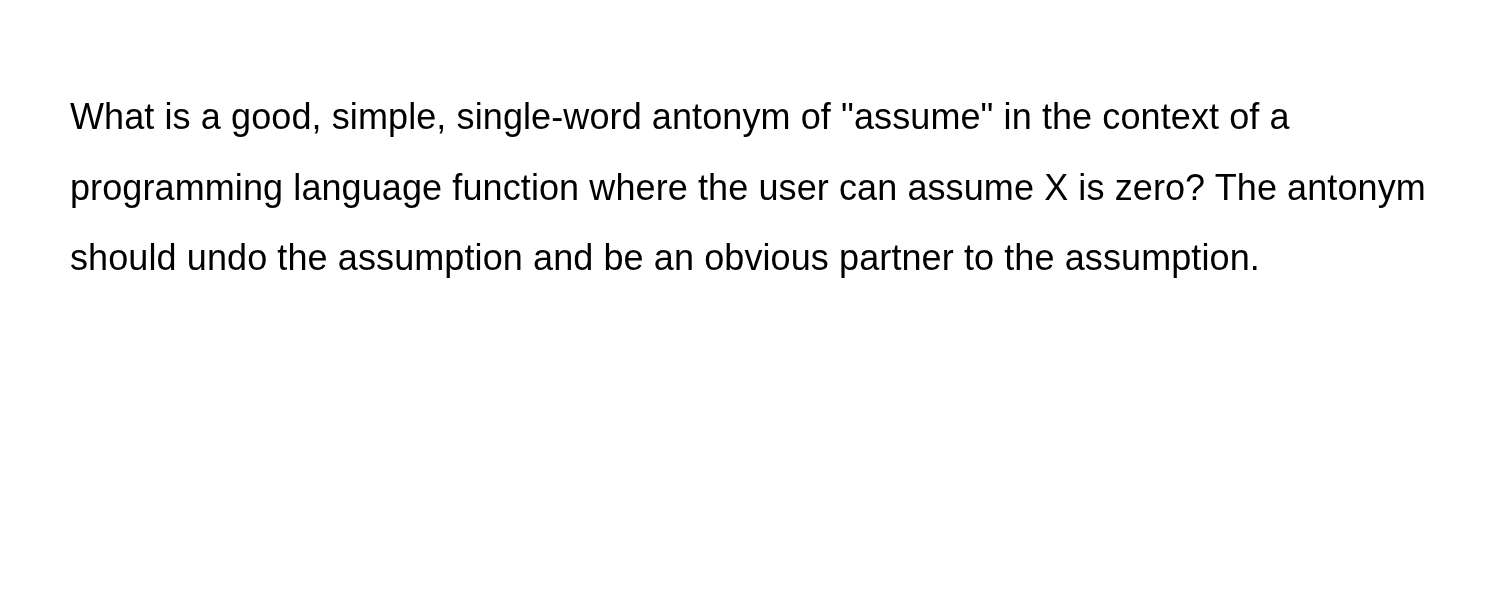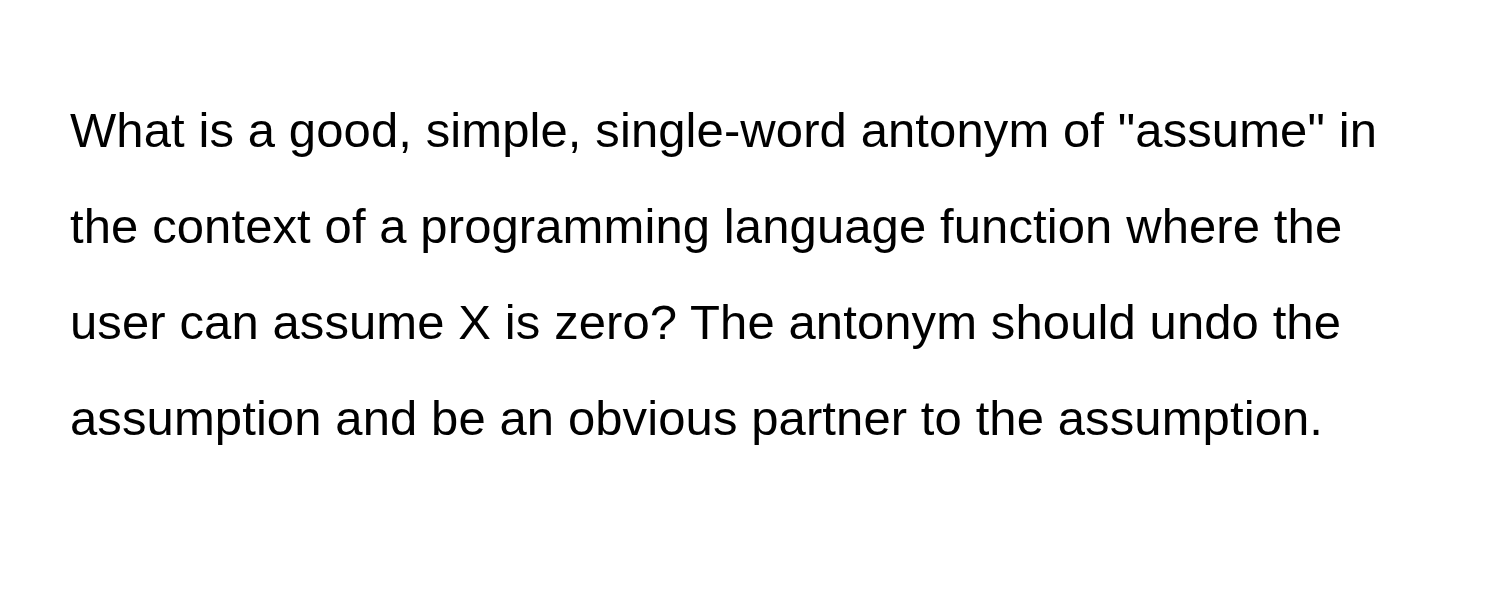--- a/index.html
+++ b/index.html
@@ -11,21 +11,21 @@
       width: 1500px;
       height: 600px;
       background: #ffffff;
       font-family: -apple-system, BlinkMacSystemFont, "Segoe UI", Helvetica, Arial, sans-serif;
       overflow: hidden;
     }
     .content {
       padding: 82px 70px 0 70px;
     }
     .paragraph {
-      font-size: 49px;
+      font-size: 36px;
       line-height: 1.96;
       color: #000000;
       font-weight: 400;
       letter-spacing: 0.1px;
     }
   </style>
 </head>
 <body>
 
 <div class="content">

